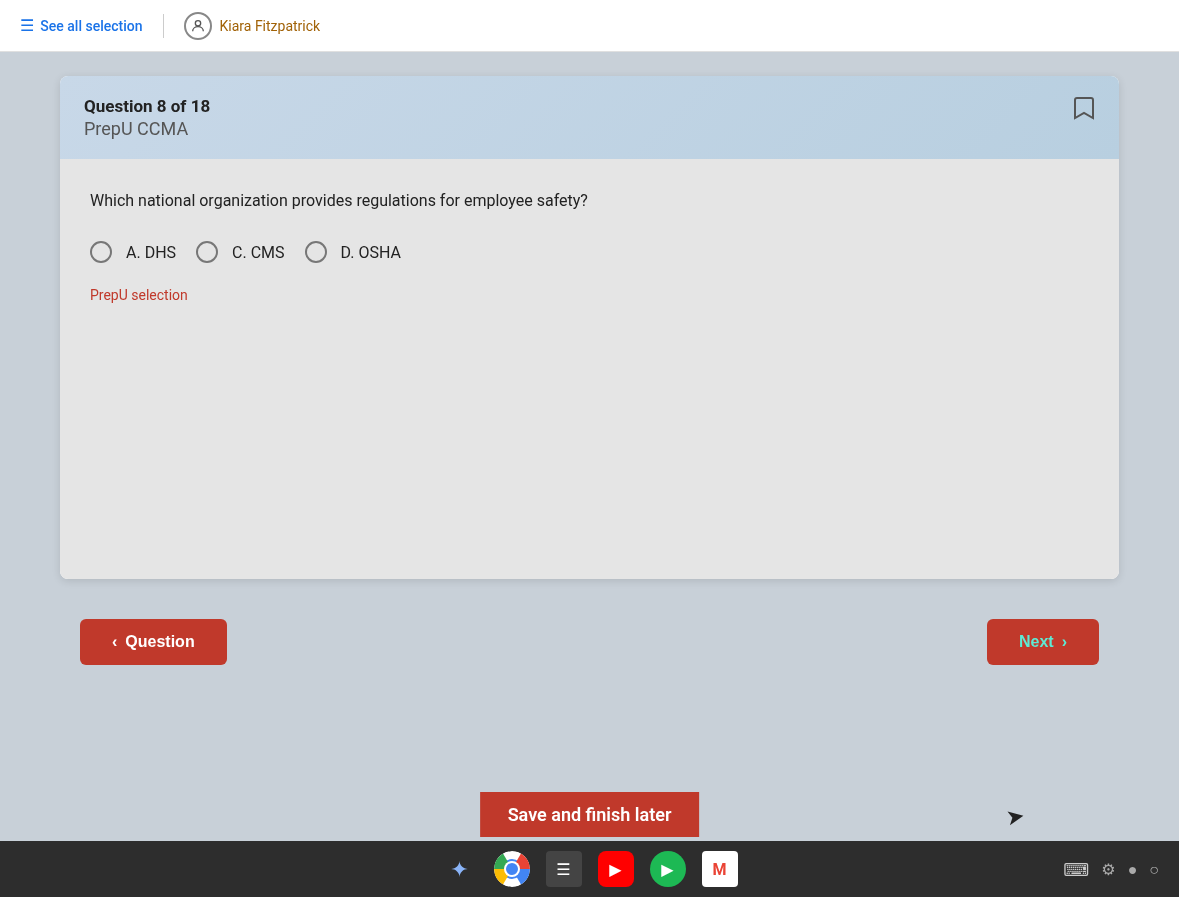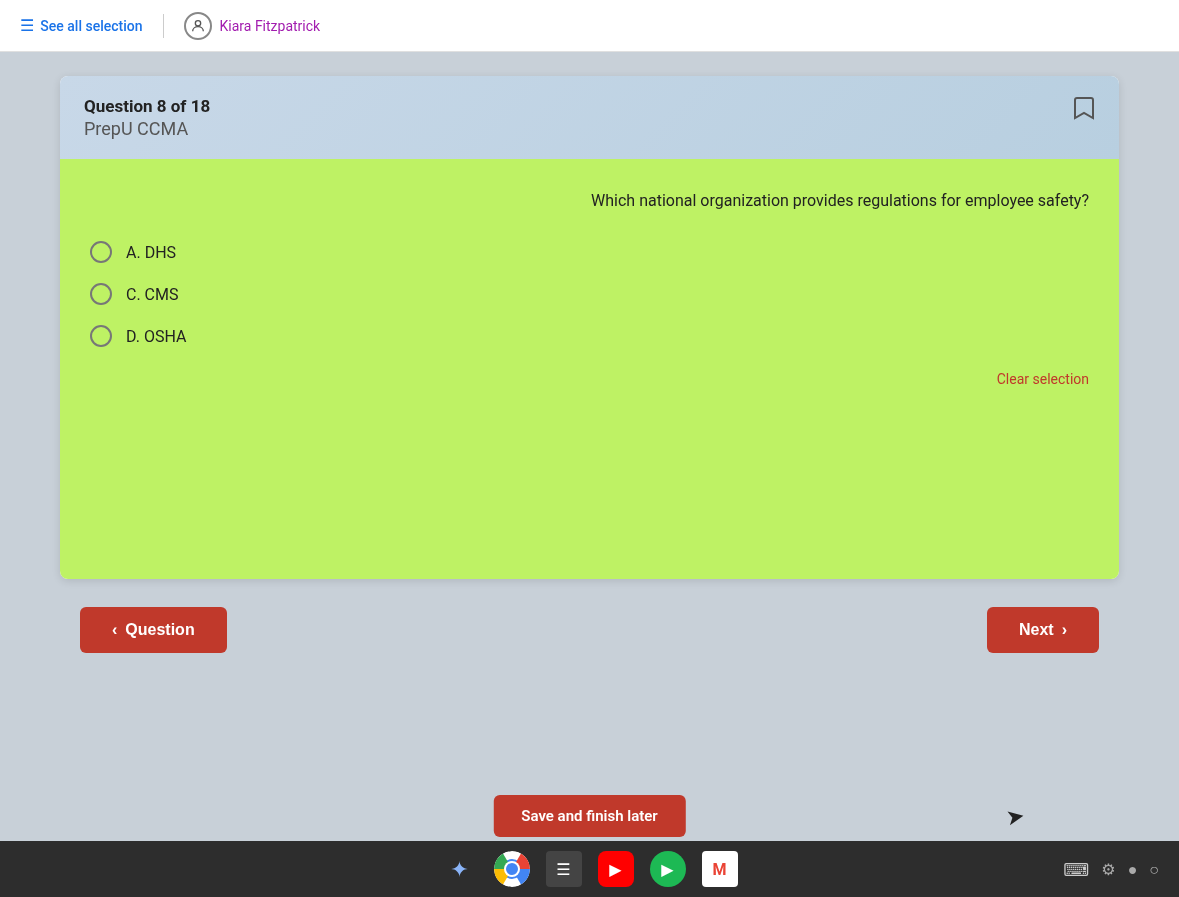--- a/index.html
+++ b/index.html
@@ -40,41 +40,41 @@
     .divider-v {
       width: 1px;
       height: 24px;
       background: #ccc;
     }
 
     .user-section {
       display: flex;
       align-items: center;
       gap: 8px;
-      color: #a21caf;
+      color: #a16207;
       font-size: 14px;
     }
     .user-avatar-circle {
       width: 28px;
       height: 28px;
       border-radius: 50%;
       border: 2px solid #888;
       display: flex;
       align-items: center;
       justify-content: center;
       font-size: 10px;
       color: #555;
     }
 
     
     .main-content {
       padding: 24px 60px;
       display: flex;
       flex-direction: column;
-      gap: 8px;
+      gap: 20px;
     }
 
     
     .question-card {
       background: #fff;
       border-radius: 8px;
       box-shadow: 0 2px 8px rgba(0,0,0,0.12);
       overflow: hidden;
       position: relative;
     }
@@ -99,36 +99,35 @@
       margin-top: 2px;
     }
 
     .bookmark-icon {
       color: #555;
       font-size: 22px;
       cursor: pointer;
     }
 
     .card-body {
-      background: #bef264;
+      background: #e5e5e5;
       padding: 30px 30px 20px 30px;
       min-height: 420px;
-      text-align: right;
     }
 
     .question-text {
       font-size: 16px;
       color: #222;
       margin-bottom: 28px;
       line-height: 1.5;
     }
 
     .answer-options {
       display: flex;
-      flex-direction: column;
+      flex-direction: row;
       gap: 20px;
       margin-bottom: 24px;
     }
 
     .answer-option {
       display: flex;
       align-items: center;
       gap: 14px;
       cursor: pointer;
     }
@@ -175,43 +174,43 @@
       font-size: 16px;
       font-weight: 600;
       cursor: pointer;
       display: flex;
       align-items: center;
       gap: 8px;
     }
 
     .btn-next {
       background: #c0392b;
-      color: #ffffff;
+      color: #5eead4;
       border: none;
       border-radius: 6px;
       padding: 14px 32px;
       font-size: 16px;
       font-weight: 600;
       cursor: pointer;
       display: flex;
       align-items: center;
       gap: 8px;
     }
 
     
     .save-finish-bar {
       position: absolute;
       bottom: 60px;
       left: 50%;
       transform: translateX(-50%);
       background: #c0392b;
       color: #fff;
       padding: 12px 28px;
-      border-radius: 6px;
-      font-size: 15px;
+      border-radius: 0;
+      font-size: 18px;
       font-weight: 600;
       cursor: pointer;
       white-space: nowrap;
     }
 
     
     .taskbar {
       position: absolute;
       bottom: 0;
       left: 0;
@@ -314,21 +313,21 @@
         </div>
 
         <div class="answer-option">
           <div class="radio-outer">
             
           </div>
           <span class="answer-label">D. OSHA</span>
         </div>
       </div>
 
-      <div class="clear-selection">Clear selection</div>
+      <div class="clear-selection">PrepU selection</div>
     </div>
   </div>
 
   <div class="nav-buttons">
     <button class="btn-previous">
       <span>‹</span>
       <span>Question</span>
     </button>
     <button class="btn-next">
       <span>Next</span>

